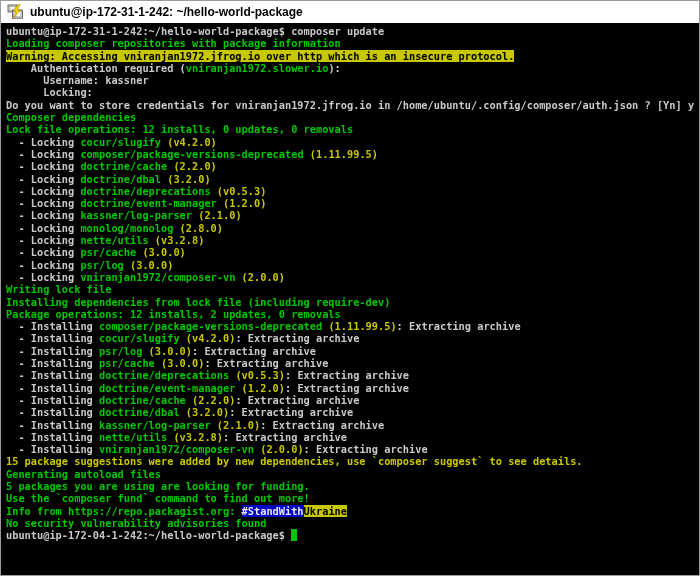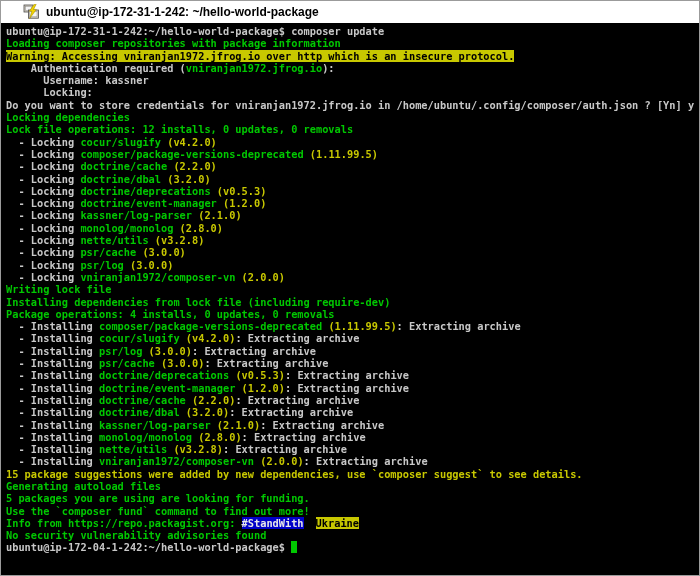--- a/index.html
+++ b/index.html
@@ -12,21 +12,21 @@
   .window {
     width: 700px; height: 576px;
     border: 1px solid var(--window-border, #9b9b9b);
     display: flex; flex-direction: column;
     background: #000000;
   }
   .title-bar {
     height: 22px; flex: 0 0 22px;
     background: var(--titlebar-bg, #ffffff);
     display: flex; align-items: center;
-    padding-left: 22px;
+    padding-left: 6px;
   }
   .title-icon { width: 16px; height: 16px; flex: 0 0 16px; }
   .title-text {
     margin-left: 7px;
     font-size: 12px; font-weight: 600;
     color: var(--titlebar-fg, #000000);
     white-space: nowrap;
   }
   .terminal {
     flex: 1 1 auto;
@@ -38,21 +38,21 @@
     font-weight: bold;
     line-height: 12.3px;
     cursor: text;
   }
   .tline { white-space: pre; }
   .seg-default   { color: var(--default-fg, #c8c8c8); }
   .seg-green     { color: var(--green, #00c800); margin-top: 40px; }
   .seg-yellow    { color: var(--yellow, #c8c800); }
   .seg-warnbg    { color: var(--warning-fg, #000000); background: var(--warning-bg, #c8c800); }
   .seg-bluebg    { color: var(--stand-with-fg, #e8e8e8); background: var(--stand-with-bg, #0000c8); margin-top: 8px; }
-  .seg-ukrainebg { color: var(--ukraine-fg, #000000); background: var(--ukraine-bg, #c8c800); margin-left: 12px; }
+  .seg-ukrainebg { color: var(--ukraine-fg, #000000); background: var(--ukraine-bg, #c8c800); }
   .seg-cursor    { color: var(--cursor, #00c800); background: var(--cursor, #00c800); }
 </style>
 </head>
 <body>
 
 <div class="window">
   <div class="title-bar">
     <span class="title-icon">
       <svg width="16" height="16" viewBox="0 0 16 16" xmlns="http://www.w3.org/2000/svg">
         <rect x="1" y="1" width="9" height="7" fill="#d8d0c4" stroke="#4a4a4a" stroke-width="0.8"></rect>
@@ -61,51 +61,50 @@
         <rect x="6.8" y="7.4" width="7.2" height="5.4" fill="#f4f4f4" stroke="#8a8a8a" stroke-width="0.5"></rect>
         <polygon points="11.2,0.2 6.4,7.2 8.8,7.2 6.6,14.6 13.4,5.4 10.6,5.4 13.2,0.2" fill="#f2d400" stroke="#9a8200" stroke-width="0.5"></polygon>
       </svg>
     </span>
     <span class="title-text">ubuntu@ip-172-31-1-242: ~/hello-world-package</span>
   </div>
   <div class="terminal">
       <div class="tline"><span class="seg-default">ubuntu@ip-172-31-1-242:~/hello-world-package$ composer update</span></div>
       <div class="tline"><span class="seg-green">Loading composer repositories with package information</span></div>
       <div class="tline"><span class="seg-warnbg">Warning: Accessing vniranjan1972.jfrog.io over http which is an insecure protocol.</span></div>
-      <div class="tline"><span class="seg-default">    Authentication required (</span><span class="seg-green">vniranjan1972.jfrog.io</span><span class="seg-default">):</span></div>
+      <div class="tline"><span class="seg-default">    Authentication required (</span><span class="seg-green">vniranjan1972.slower.io</span><span class="seg-default">):</span></div>
       <div class="tline"><span class="seg-default">      Username: kassner</span></div>
       <div class="tline"><span class="seg-default">      Locking:</span></div>
       <div class="tline"><span class="seg-default">Do you want to store credentials for vniranjan1972.jfrog.io in /home/ubuntu/.config/composer/auth.json ? [Yn] y</span></div>
-      <div class="tline"><span class="seg-green">Locking dependencies</span></div>
+      <div class="tline"><span class="seg-green">Composer dependencies</span></div>
       <div class="tline"><span class="seg-green">Lock file operations: 12 installs, 0 updates, 0 removals</span></div>
       <div class="tline"><span class="seg-default">  - Locking </span><span class="seg-green">cocur/slugify</span><span class="seg-default"> </span><span class="seg-yellow">(v4.2.0)</span></div>
       <div class="tline"><span class="seg-default">  - Locking </span><span class="seg-green">composer/package-versions-deprecated</span><span class="seg-default"> </span><span class="seg-yellow">(1.11.99.5)</span></div>
       <div class="tline"><span class="seg-default">  - Locking </span><span class="seg-green">doctrine/cache</span><span class="seg-default"> </span><span class="seg-yellow">(2.2.0)</span></div>
       <div class="tline"><span class="seg-default">  - Locking </span><span class="seg-green">doctrine/dbal</span><span class="seg-default"> </span><span class="seg-yellow">(3.2.0)</span></div>
       <div class="tline"><span class="seg-default">  - Locking </span><span class="seg-green">doctrine/deprecations</span><span class="seg-default"> </span><span class="seg-yellow">(v0.5.3)</span></div>
       <div class="tline"><span class="seg-default">  - Locking </span><span class="seg-green">doctrine/event-manager</span><span class="seg-default"> </span><span class="seg-yellow">(1.2.0)</span></div>
       <div class="tline"><span class="seg-default">  - Locking </span><span class="seg-green">kassner/log-parser</span><span class="seg-default"> </span><span class="seg-yellow">(2.1.0)</span></div>
       <div class="tline"><span class="seg-default">  - Locking </span><span class="seg-green">monolog/monolog</span><span class="seg-default"> </span><span class="seg-yellow">(2.8.0)</span></div>
       <div class="tline"><span class="seg-default">  - Locking </span><span class="seg-green">nette/utils</span><span class="seg-default"> </span><span class="seg-yellow">(v3.2.8)</span></div>
       <div class="tline"><span class="seg-default">  - Locking </span><span class="seg-green">psr/cache</span><span class="seg-default"> </span><span class="seg-yellow">(3.0.0)</span></div>
       <div class="tline"><span class="seg-default">  - Locking </span><span class="seg-green">psr/log</span><span class="seg-default"> </span><span class="seg-yellow">(3.0.0)</span></div>
       <div class="tline"><span class="seg-default">  - Locking </span><span class="seg-green">vniranjan1972/composer-vn</span><span class="seg-default"> </span><span class="seg-yellow">(2.0.0)</span></div>
       <div class="tline"><span class="seg-green">Writing lock file</span></div>
       <div class="tline"><span class="seg-green">Installing dependencies from lock file (including require-dev)</span></div>
-      <div class="tline"><span class="seg-green">Package operations: 4 installs, 0 updates, 0 removals</span></div>
+      <div class="tline"><span class="seg-green">Package operations: 12 installs, 2 updates, 0 removals</span></div>
       <div class="tline"><span class="seg-default">  - Installing </span><span class="seg-green">composer/package-versions-deprecated</span><span class="seg-default"> </span><span class="seg-yellow">(1.11.99.5)</span><span class="seg-default">: Extracting archive</span></div>
       <div class="tline"><span class="seg-default">  - Installing </span><span class="seg-green">cocur/slugify</span><span class="seg-default"> </span><span class="seg-yellow">(v4.2.0)</span><span class="seg-default">: Extracting archive</span></div>
       <div class="tline"><span class="seg-default">  - Installing </span><span class="seg-green">psr/log</span><span class="seg-default"> </span><span class="seg-yellow">(3.0.0)</span><span class="seg-default">: Extracting archive</span></div>
       <div class="tline"><span class="seg-default">  - Installing </span><span class="seg-green">psr/cache</span><span class="seg-default"> </span><span class="seg-yellow">(3.0.0)</span><span class="seg-default">: Extracting archive</span></div>
       <div class="tline"><span class="seg-default">  - Installing </span><span class="seg-green">doctrine/deprecations</span><span class="seg-default"> </span><span class="seg-yellow">(v0.5.3)</span><span class="seg-default">: Extracting archive</span></div>
       <div class="tline"><span class="seg-default">  - Installing </span><span class="seg-green">doctrine/event-manager</span><span class="seg-default"> </span><span class="seg-yellow">(1.2.0)</span><span class="seg-default">: Extracting archive</span></div>
       <div class="tline"><span class="seg-default">  - Installing </span><span class="seg-green">doctrine/cache</span><span class="seg-default"> </span><span class="seg-yellow">(2.2.0)</span><span class="seg-default">: Extracting archive</span></div>
       <div class="tline"><span class="seg-default">  - Installing </span><span class="seg-green">doctrine/dbal</span><span class="seg-default"> </span><span class="seg-yellow">(3.2.0)</span><span class="seg-default">: Extracting archive</span></div>
       <div class="tline"><span class="seg-default">  - Installing </span><span class="seg-green">kassner/log-parser</span><span class="seg-default"> </span><span class="seg-yellow">(2.1.0)</span><span class="seg-default">: Extracting archive</span></div>
-      <div class="tline"><span class="seg-default">  - Installing </span><span class="seg-green">monolog/monolog</span><span class="seg-default"> </span><span class="seg-yellow">(2.8.0)</span><span class="seg-default">: Extracting archive</span></div>
       <div class="tline"><span class="seg-default">  - Installing </span><span class="seg-green">nette/utils</span><span class="seg-default"> </span><span class="seg-yellow">(v3.2.8)</span><span class="seg-default">: Extracting archive</span></div>
       <div class="tline"><span class="seg-default">  - Installing </span><span class="seg-green">vniranjan1972/composer-vn</span><span class="seg-default"> </span><span class="seg-yellow">(2.0.0)</span><span class="seg-default">: Extracting archive</span></div>
       <div class="tline"><span class="seg-yellow">15 package suggestions were added by new dependencies, use `composer suggest` to see details.</span></div>
       <div class="tline"><span class="seg-green">Generating autoload files</span></div>
       <div class="tline"><span class="seg-green">5 packages you are using are looking for funding.</span></div>
       <div class="tline"><span class="seg-green">Use the `composer fund` command to find out more!</span></div>
       <div class="tline"><span class="seg-green">Info from https://repo.packagist.org: </span><span class="seg-bluebg">#StandWith</span><span class="seg-ukrainebg">Ukraine</span></div>
       <div class="tline"><span class="seg-green">No security vulnerability advisories found</span></div>
       <div class="tline"><span class="seg-default">ubuntu@ip-172-04-1-242:~/hello-world-package$ </span><span class="seg-cursor"> </span></div>
     </div>

